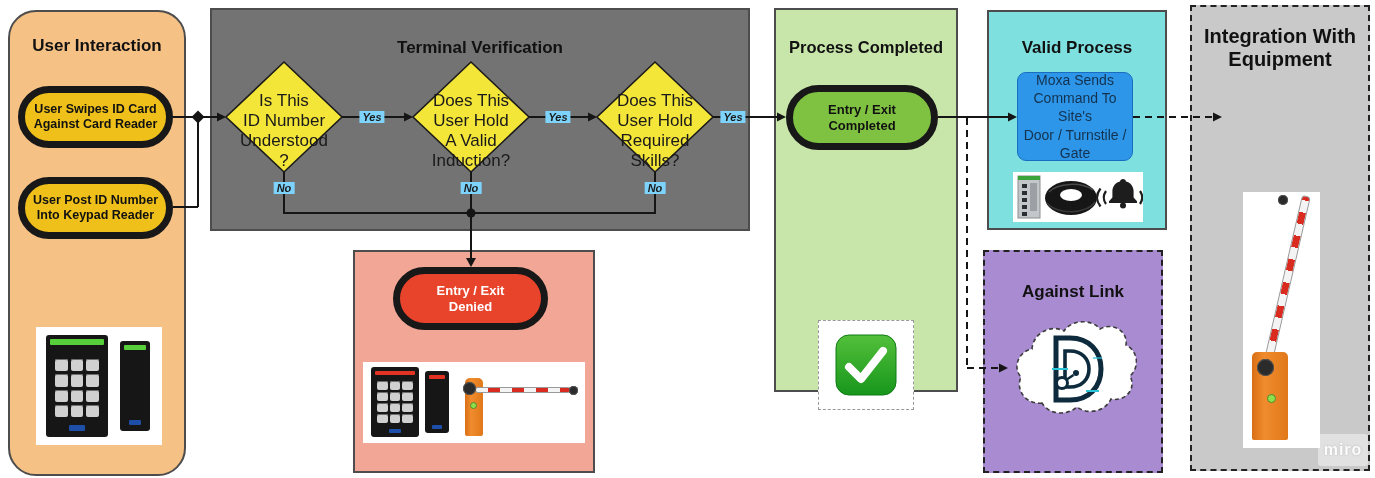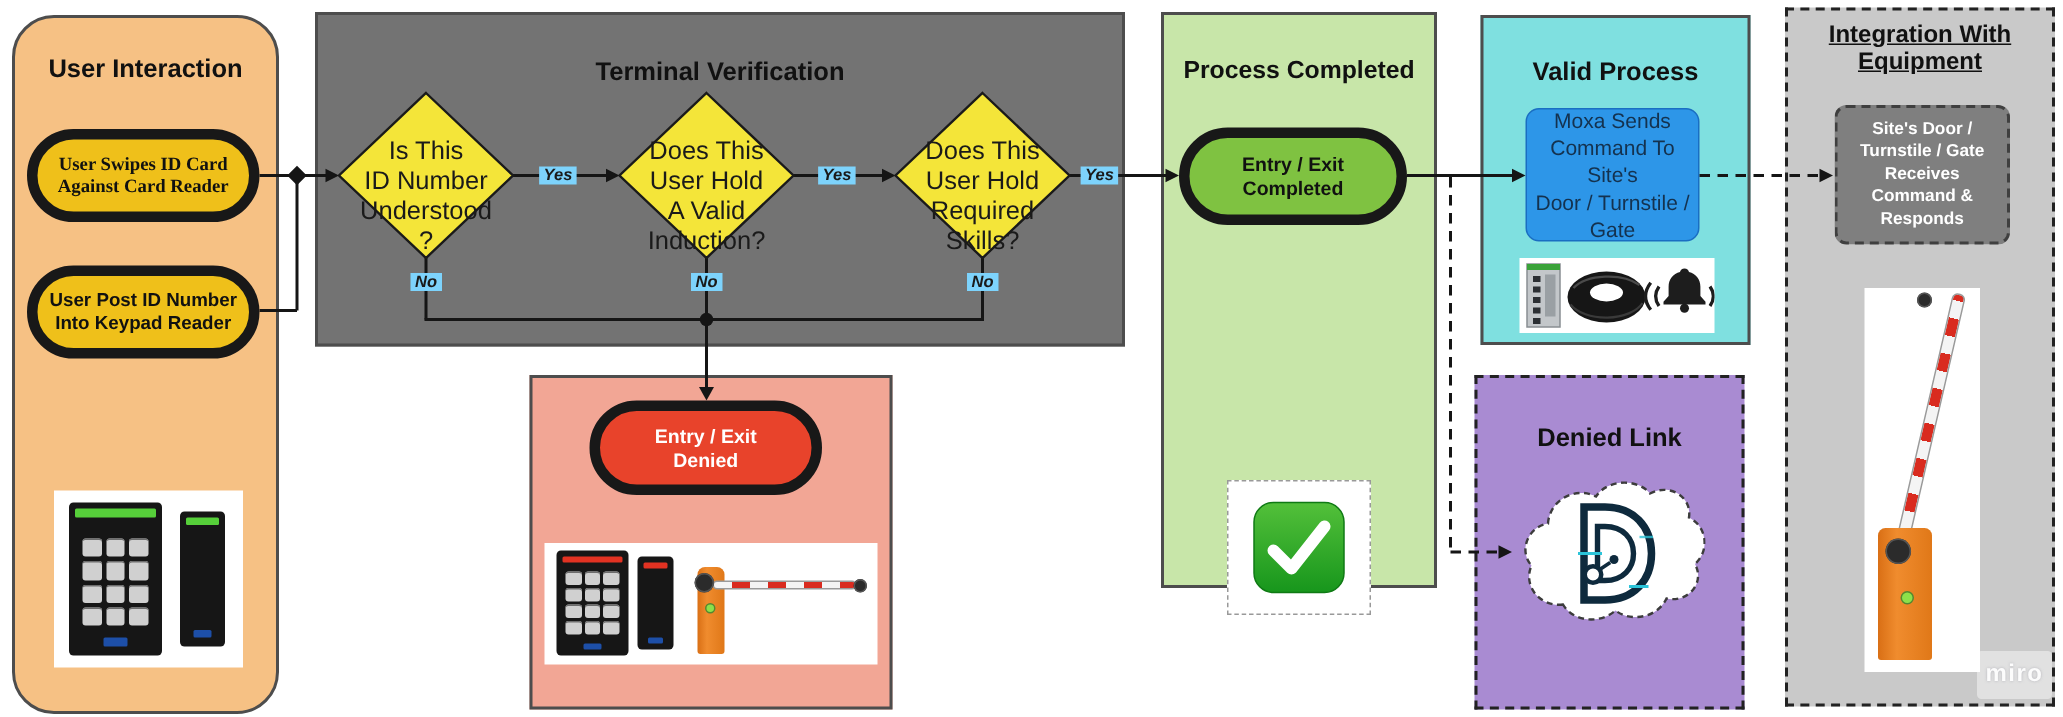--- a/index.html
+++ b/index.html
@@ -37,21 +37,21 @@
         font-weight:700;font-size:16px;letter-spacing:1px;color:rgba(255,255,255,0.95);
         text-shadow:0 0 2px rgba(150,150,160,0.6);z-index:3;}
 </style>
 </head>
 <body>
 
 <div id="canvas">
 
   <div class="panel" style="left:8px;top:10px;width:178px;height:466px;background:#F6C184;border-radius:28px;">
     <div class="ptitle" style="top:24px;">User Interaction</div>
-    <div class="stadium" style="left:8px;top:74px;width:155px;height:62px;background:#EFC01A;font-size:12.5px;font-family:Liberation Serif, serif;">User Swipes ID Card
+    <div class="stadium" style="left:8px;top:74px;width:155px;height:62px;background:#EFC01A;font-size:12.5px;">User Swipes ID Card
 Against Card Reader</div>
     <div class="stadium" style="left:8px;top:165px;width:155px;height:62px;background:#EFC01A;font-size:12.5px;">User Post ID Number
 Into Keypad Reader</div>
     <div class="imgbox" style="left:26px;top:315px;width:126px;height:118px;">
       <div class="reader" style="left:10px;top:8px;width:62px;height:102px;">
         <span class="strip" style="background:#56cf3a;"></span>
         <span class="keys" style="left:9px;top:24px;width:44px;height:58px;gap:3px;">
           <i></i>
             <i></i>
             <i></i>
@@ -164,47 +164,41 @@
           <path d="M-3 12 q-4.5 6.5 0 13" stroke="#1d1d1d" stroke-width="2.2" fill="none"></path>
           <path d="M-8.5 9.5 q-7 9 0 18" stroke="#1d1d1d" stroke-width="2.2" fill="none"></path>
           <path d="M31 12 q4.5 6.5 0 13" stroke="#1d1d1d" stroke-width="2.2" fill="none"></path>
           <path d="M36.5 9.5 q7 9 0 18" stroke="#1d1d1d" stroke-width="2.2" fill="none"></path>
         </g>
       </svg>
     </div>
   </div>
 
   <div class="panel dashed" style="left:983px;top:250px;width:180px;height:223px;background:#A98BD2;">
-    <div class="ptitle" style="top:30px;">Denied Link</div>
+    <div class="ptitle" style="top:30px;">Against Link</div>
     <svg width="125" height="107" viewBox="0 0 125 107" style="position:absolute;left:27px;top:63px;">
       <path d="M30 88 C15 90 3 76 9 62 C0 52 7 36 20 34 C21 18 39 9 52 16 C60 4 80 4 88 14
                C101 7 116 16 114 30 C126 36 128 52 118 61 C125 74 113 87 99 84 C93 97 75 100 65 92
                C55 101 37 100 30 88 Z" fill="#ffffff" stroke="#3c3c3c" stroke-width="1.6" stroke-dasharray="4 3"></path>
       <g transform="translate(38,21)">
         <path d="M6 2 h14 c19 0 31 13 31 31 c0 18 -12 31 -31 31 h-14 z" fill="none" stroke="#0e2a3d" stroke-width="5"></path>
         <path d="M15 15 h5 c12 0 19 8 19 18 c0 10 -7 18 -19 18 h-5 z" fill="none" stroke="#0e2a3d" stroke-width="3.6"></path>
         <circle cx="12" cy="47" r="5.5" fill="#fff" stroke="#0e2a3d" stroke-width="3"></circle>
         <circle cx="26" cy="37" r="3" fill="#0e2a3d"></circle>
         <line x1="16" y1="44" x2="23.5" y2="39" stroke="#0e2a3d" stroke-width="2.4"></line>
         <path d="M2 33 h16" stroke="#2bc4d9" stroke-width="2"></path>
         <path d="M36 55 h13" stroke="#2bc4d9" stroke-width="2"></path>
         <path d="M43 22 h9" stroke="#2bc4d9" stroke-width="1.6" opacity="0.8"></path>
       </g>
     </svg>
   </div>
 
   <div class="panel dashed" style="left:1190px;top:5px;width:180px;height:466px;background:#C9C9C9;">
-    <div class="ptitle" style="top:8px;font-size:16px;text-decoration:underline;">Integration With
+    <div class="ptitle" style="top:18px;font-size:20px;">Integration With
 Equipment</div>
-    <div class="rbox" style="left:31px;top:63px;width:117px;height:93px;background:#7F7F7F;border:2px dashed #3f3f3f;
-                border-radius:8px;font-size:11.5px;font-weight:600;line-height:1.3;color:#fff;">Site's Door /
-Turnstile / Gate
-Receives
-Command &amp;
-Responds</div>
     <div class="imgbox" style="left:51px;top:185px;width:77px;height:256px;overflow:hidden;">
       <div class="arm" style="left:18px;top:177px;width:186px;height:9px;
            transform:rotate(-77deg);transform-origin:4px 4px;"></div>
       <div class="knob" style="left:35px;top:3px;width:10px;height:10px;"></div>
       <div class="post" style="left:9px;top:160px;width:36px;height:88px;"></div>
       <div class="knob" style="left:14px;top:167px;width:17px;height:17px;"></div>
       <div class="led" style="left:24px;top:202px;width:7px;height:7px;"></div>
     </div>
     <div class="miro" style="left:126px;top:427px;width:50px;height:32px;line-height:32px;">miro</div>
   </div>

